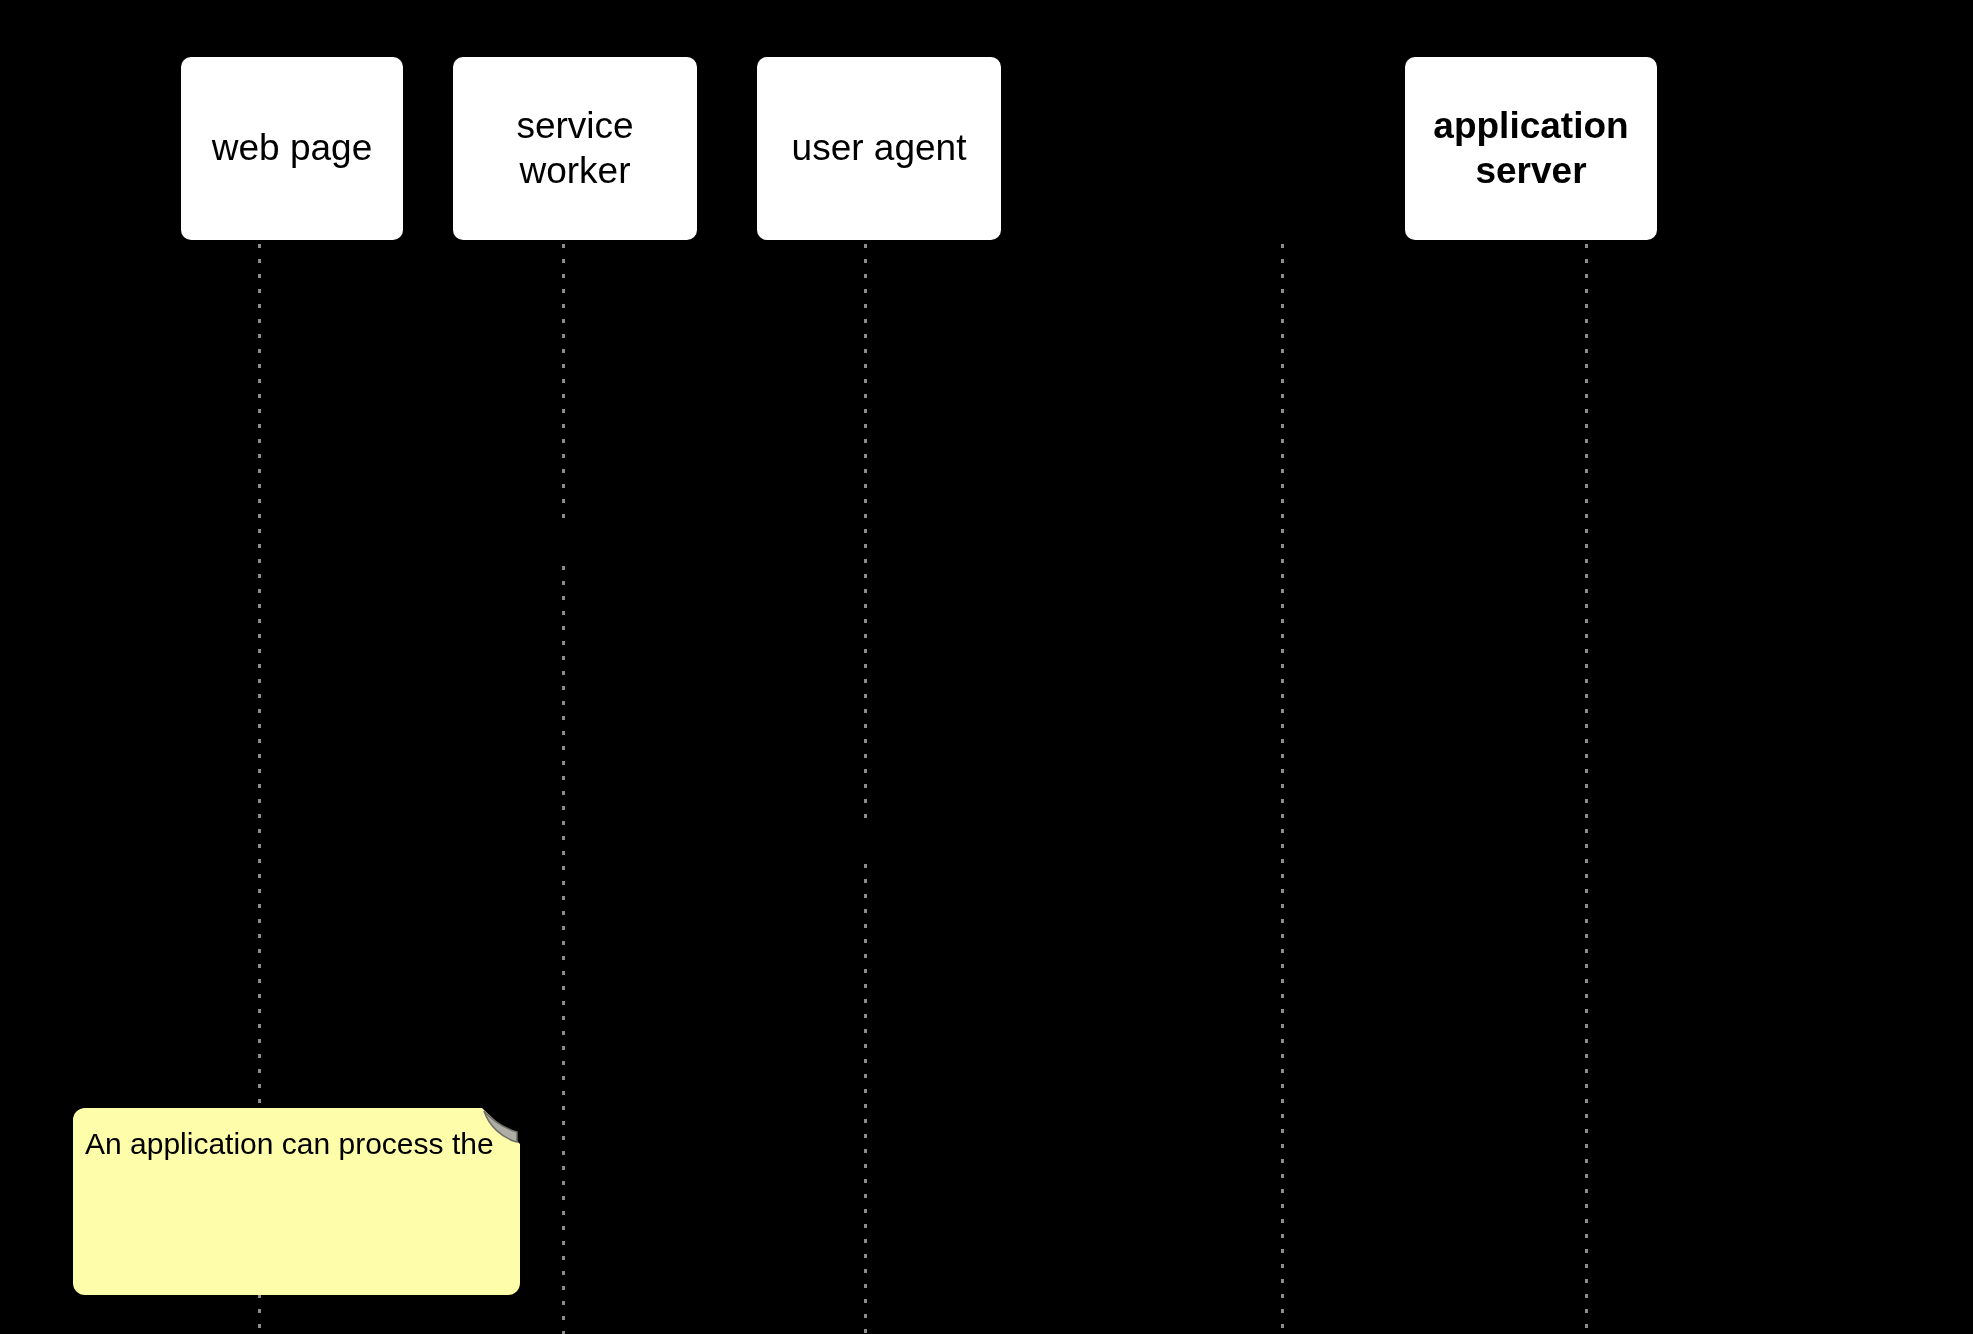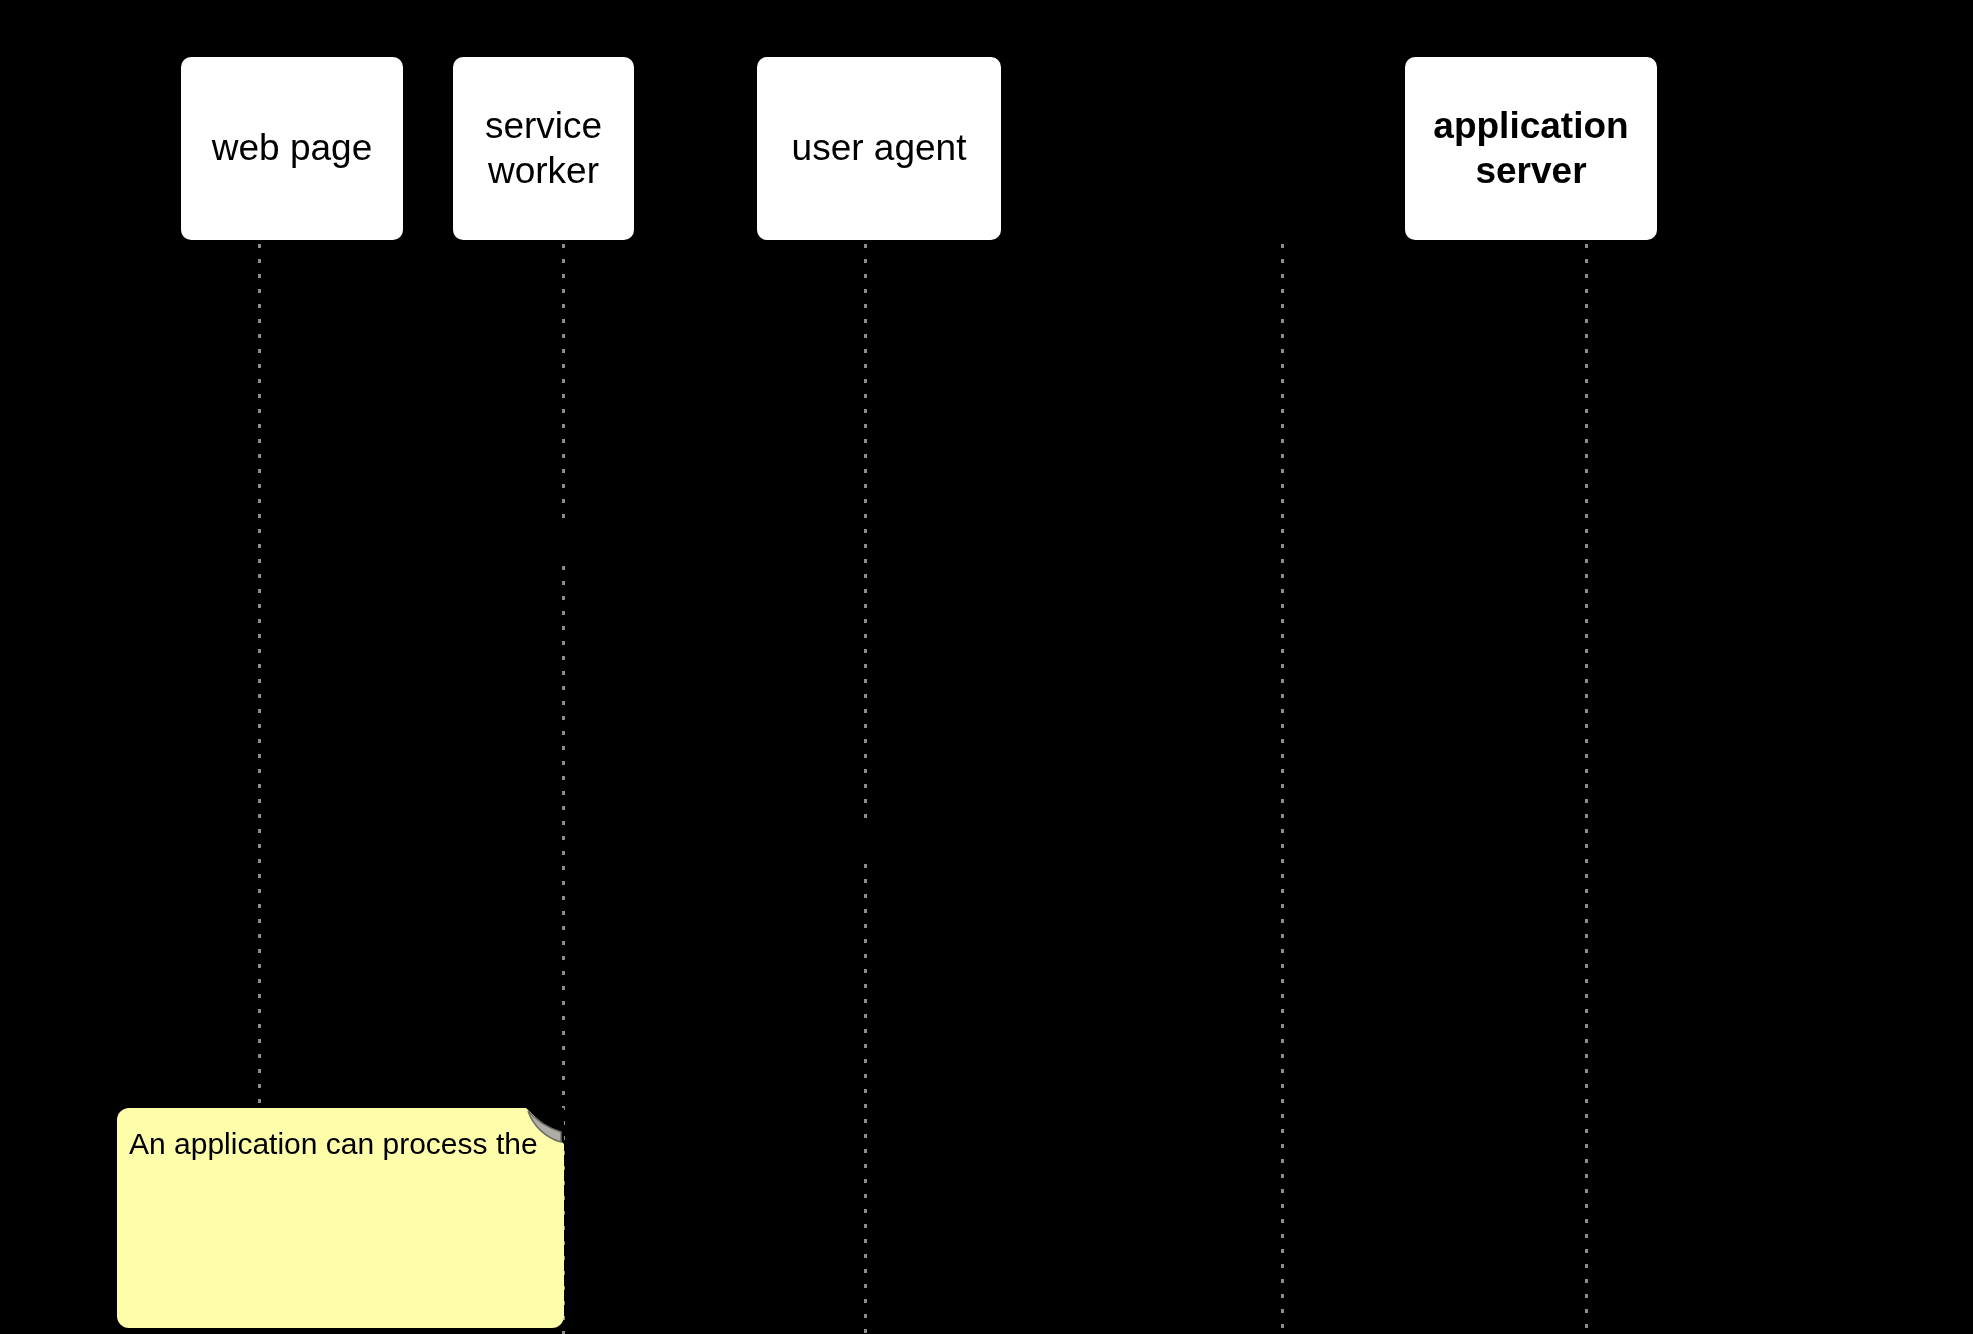--- a/index.html
+++ b/index.html
@@ -49,27 +49,26 @@
       transparent 15px
     );
   }
 
   
   .note {
     position: absolute;
     left: 73px;
     top: 1108px;
     width: 447px;
-    height: 220px;
+    height: 187px;
     background: var(--note-bg, #fdfdaa);
     border-radius: 12px;
     z-index: 5;
     box-sizing: border-box;
     padding: 18px 30px 0 12px;
-    margin-left: 44px;
   }
   .note-line {
     color: var(--note-text, #000);
     font-size: 30px;
     line-height: 36px;
     text-align: center;
     white-space: pre;
   }
   .note-fold {
     position: absolute;
@@ -94,21 +93,21 @@
   <div class="lifeline-seg" style="left:864px; top:864px; height:470px;"></div>
 
   <div class="lifeline-seg" style="left:1281px; top:244px; height:1090px;"></div>
 
   <div class="lifeline-seg" style="left:1585px; top:244px; height:1090px;"></div>
 
   <div class="actor-box" style="left:149px; width:222px;margin-left:32px;">
     <span class="actor-label">web page</span>
   </div>
 
-  <div class="actor-box" style="left:453px; width:181px;">
+  <div class="actor-box" style="left:453px; width:244px;">
     <span class="actor-label">service
 worker</span>
   </div>
 
   <div class="actor-box" style="left:757px; width:244px;justify-content:center;">
     <span class="actor-label">user agent</span>
   </div>
 
 
   <div class="actor-box" style="left:1405px; width:252px;font-weight:bold;">

